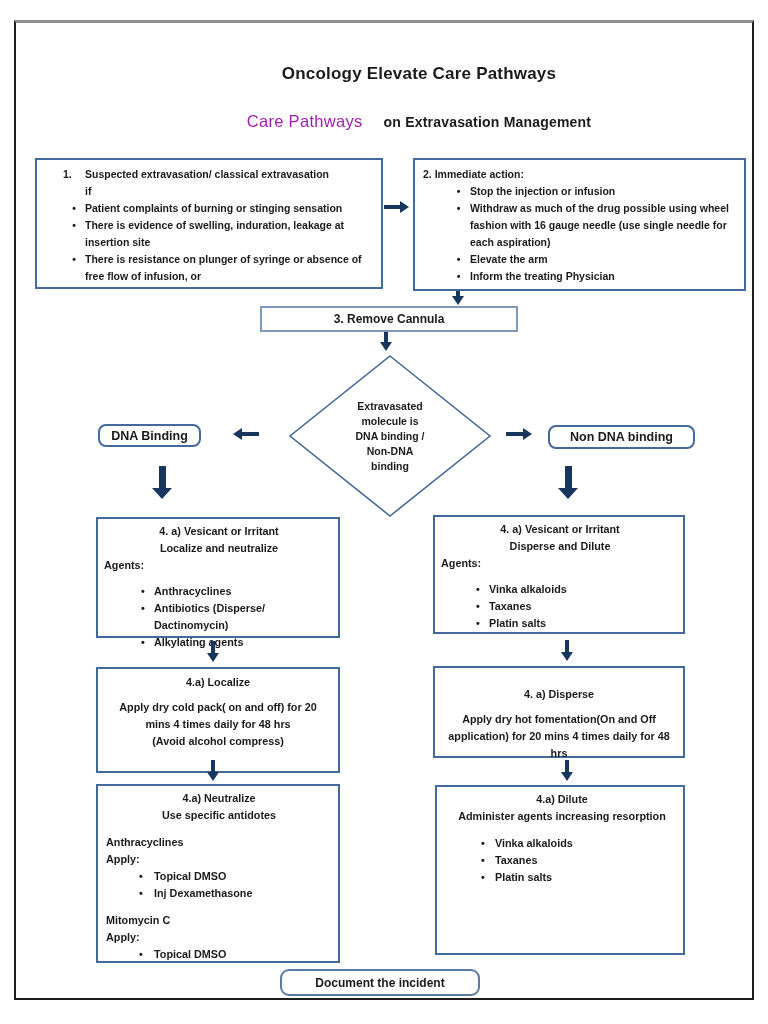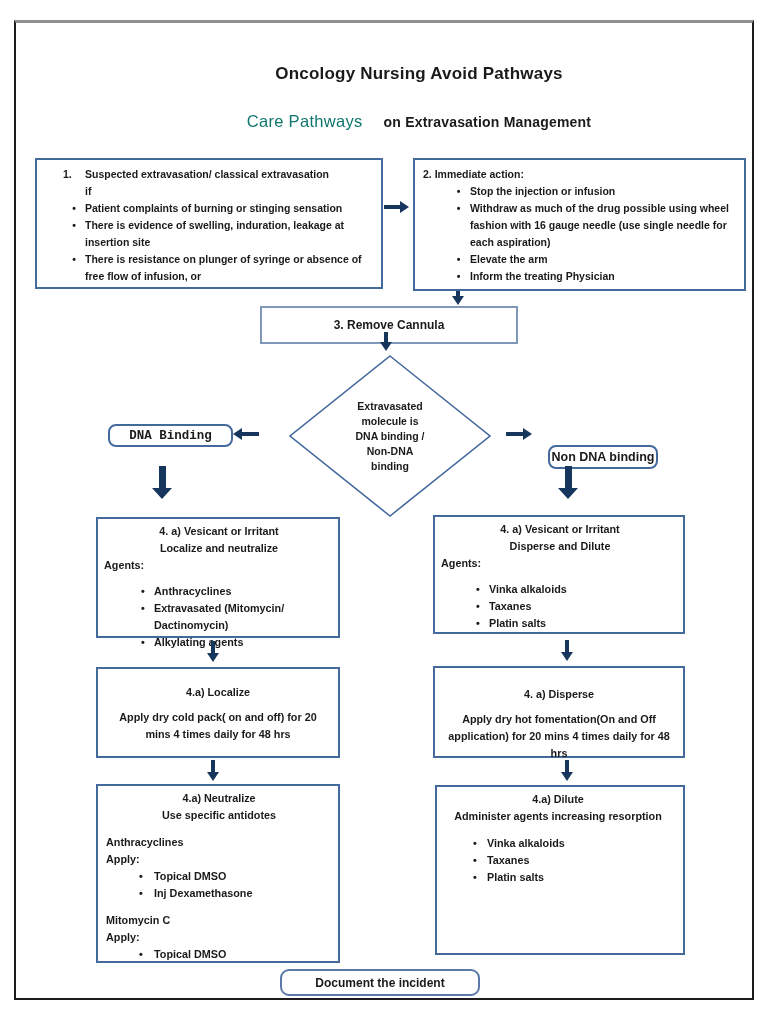--- a/index.html
+++ b/index.html
@@ -13,94 +13,94 @@
     box-sizing:border-box;background:#fff;
     border:2px solid #1c1c1c;border-top:3px solid #8f8f8f;
   }
   .title{
     position:absolute;left:70px;right:0;top:64px;text-align:center;
     font-size:17px;font-weight:700;letter-spacing:.2px;
   }
   .subtitle{
     position:absolute;left:70px;right:0;top:112px;text-align:center;white-space:nowrap;
   }
-  .subtitle .light{font-size:16.5px;font-weight:400;color:#0f766e;letter-spacing:.3px;}
+  .subtitle .light{font-size:16.5px;font-weight:400;color:#a21caf;letter-spacing:.3px;}
   .subtitle .bold{font-size:14px;font-weight:700;margin-left:21px;letter-spacing:.2px;}
 
   .fbox{
     position:absolute;box-sizing:border-box;background:#fff;
     border:2px solid #44699d;font-weight:700;font-size:10.8px;line-height:17px;
   }
   .center{text-align:center;}
   .brow{display:flex;align-items:flex-start;}
   .dot{flex:0 0 22px;text-align:center;}
   .btxt{flex:1;}
   .nowrap{white-space:nowrap;}
 
   
   .box1{left:35px;top:158px;width:348px;height:131px;padding:6px 6px 0 26px;font-size:10.5px;}
   .box1 .num{flex:0 0 22px;}
   
   .box2{left:413px;top:158px;width:333px;height:133px;padding:6px 6px 0 8px;font-size:10.5px;}
   .box2 .bullets{margin-left:24px;}
   .box2 .dot{flex:0 0 23px;}
   
-  .box3{left:260px;top:306px;width:258px;height:38px;border:2px solid #8097ba;
+  .box3{left:260px;top:306px;width:258px;height:26px;border:2px solid #8097ba;
         display:flex;align-items:center;justify-content:center;font-size:12px;}
 
   
   .diamond{position:absolute;left:288px;top:354px;width:204px;height:164px;}
   .diamond svg{position:absolute;left:0;top:0;}
   .diamond .dtext{
     position:absolute;inset:0;display:flex;flex-direction:column;align-items:center;justify-content:center;
     font-size:10.5px;line-height:15px;font-weight:700;text-align:center;
   }
 
   .pill{
     position:absolute;box-sizing:border-box;border:2px solid #44699d;border-radius:8px;background:#fff;
     display:flex;align-items:center;justify-content:center;font-weight:700;font-size:12.5px;
   }
-  .pill-dna{left:108px;top:424px;width:125px;height:23px;font-family:Liberation Mono, monospace;}
-  .pill-non{left:548px;top:425px;width:110px;height:24px;margin-top:20px;}
+  .pill-dna{left:98px;top:424px;width:103px;height:23px;}
+  .pill-non{left:548px;top:425px;width:147px;height:24px;}
   .pill-doc{left:280px;top:969px;width:200px;height:27px;border-color:#5b7aa9;border-radius:9px;font-size:12px;}
 
   
   .harrow{position:absolute;display:flex;align-items:center;}
   .harrow .shaft{height:4px;background:#17365d;}
   .head-r{width:0;height:0;border-top:6px solid transparent;border-bottom:6px solid transparent;border-left:9px solid #17365d;}
   .head-l{width:0;height:0;border-top:6px solid transparent;border-bottom:6px solid transparent;border-right:9px solid #17365d;}
   .varrow{position:absolute;display:flex;flex-direction:column;align-items:center;}
   .varrow .shaft{width:4px;background:#17365d;}
   .varrow .head{width:0;height:0;border-left:6px solid transparent;border-right:6px solid transparent;border-top:9px solid #17365d;}
   .varrow.big .shaft{width:7px;height:22px;}
   .varrow.big .head{border-left:10px solid transparent;border-right:10px solid transparent;border-top:11px solid #17365d;}
 
   
   .l4a{left:96px;top:517px;width:244px;height:121px;padding:4px 4px 0 6px;}
   .r4a{left:433px;top:515px;width:252px;height:119px;padding:4px 4px 0 6px;}
   .l4a .bullets{margin-left:28px;margin-top:9px;}
   .r4a .bullets{margin-left:26px;margin-top:9px;}
-  .loc{left:96px;top:667px;width:244px;height:91px;padding:15px 8px;}
+  .loc{left:96px;top:667px;width:244px;height:106px;padding:5px 8px;}
   .dis{left:433px;top:666px;width:252px;height:92px;padding:18px 8px;}
   .gap8{height:8px;}
   .gap10{height:10px;}
   .neu{left:96px;top:784px;width:244px;height:179px;padding:4px 6px 0 8px;}
   .neu .bullets{margin-left:22px;}
   .neu .dot{flex:0 0 26px;}
-  .dil{left:435px;top:785px;width:250px;height:170px;padding:4px 4px 0 0;}
+  .dil{left:435px;top:785px;width:250px;height:170px;padding:4px 4px 0 8px;}
   .dil .bullets{margin-left:26px;}
   .dil .dot{flex:0 0 24px;}
   .dil .note{font-size:10.5px;letter-spacing:-0.2px;}
 </style>
 </head>
 <body>
 
 <div class="sheet"></div>
 
-<div class="title">Oncology Nursing Avoid Pathways</div>
+<div class="title">Oncology Elevate Care Pathways</div>
 <div class="subtitle">
   <span class="light">Care Pathways</span><span class="bold">on Extravasation Management</span>
 </div>
 
 <div class="fbox box1">
   <div class="brow">
     <span class="num">1.</span>
     <span class="btxt">
       <span style="display:block">Suspected extravasation/ classical extravasation</span>
       <span style="display:block">if</span>
@@ -204,21 +204,21 @@
   <div class="center">4. a) Vesicant or Irritant</div>
   <div class="center">Localize and neutralize</div>
   <div>Agents:</div>
   <div class="bullets">
     <div class="brow">
       <span class="dot">•</span>
       <span class="btxt">Anthracyclines</span>
     </div>
     <div class="brow">
       <span class="dot">•</span>
-      <span class="btxt">Extravasated (Mitomycin/ Dactinomycin)</span>
+      <span class="btxt">Antibiotics (Disperse/ Dactinomycin)</span>
     </div>
     <div class="brow">
       <span class="dot">•</span>
       <span class="btxt">Alkylating agents</span>
     </div>
   </div>
 </div>
 
 <div class="fbox r4a">
   <div class="center">4. a) Vesicant or Irritant</div>
@@ -246,20 +246,21 @@
 </div>
 <div class="varrow" style="left:561px;top:640px;">
   <span class="shaft" style="height:12px"></span>
     <span class="head"></span>
 </div>
 
 <div class="fbox loc center">
   <div>4.a) Localize</div>
   <div class="gap8"></div>
   <div>Apply dry cold pack( on and off) for 20 mins 4 times daily for 48 hrs</div>
+  <div>(Avoid alcohol compress)</div>
 </div>
 
 <div class="fbox dis center">
   <div>4. a) Disperse</div>
   <div class="gap8"></div>
   <div>Apply dry hot fomentation(On and Off application) for 20 mins 4 times daily for 48 hrs</div>
 </div>
 
 <div class="varrow" style="left:207px;top:760px;">
   <span class="shaft" style="height:12px"></span>

